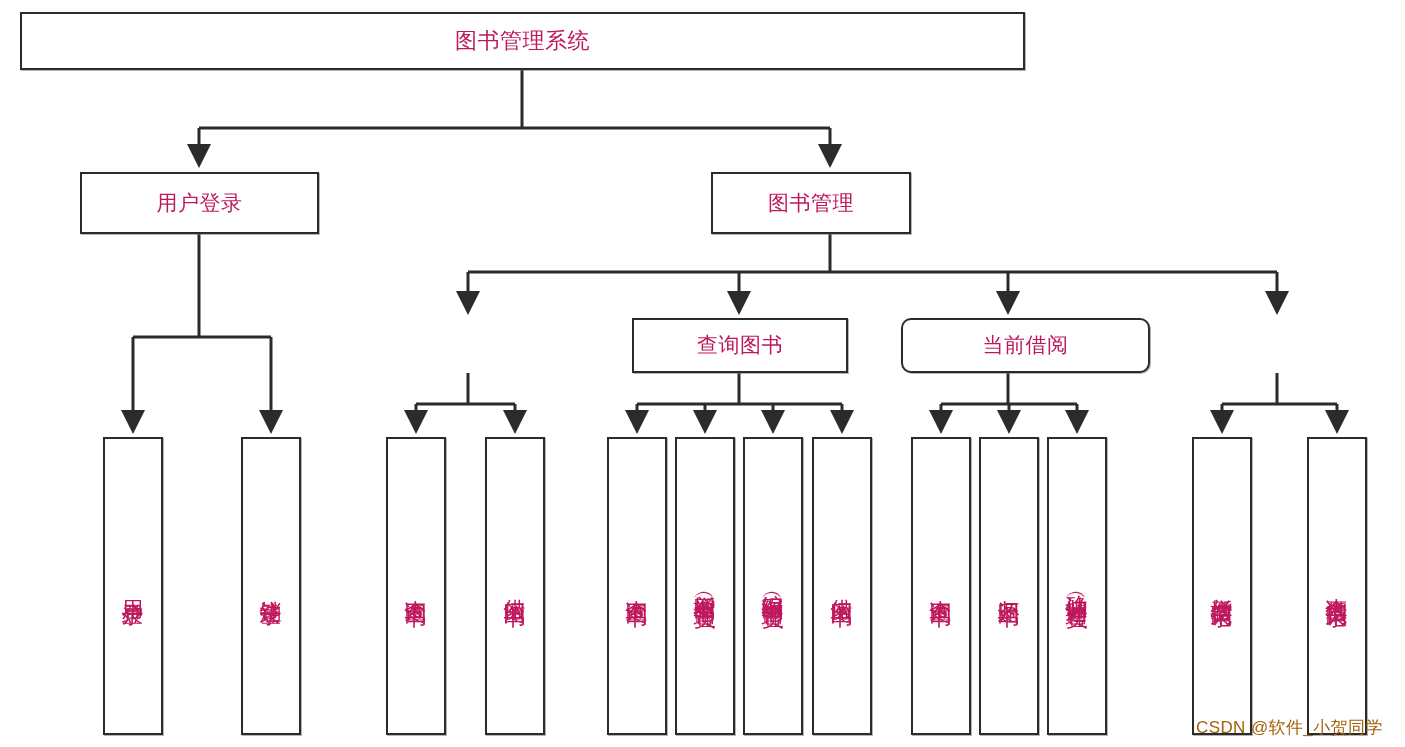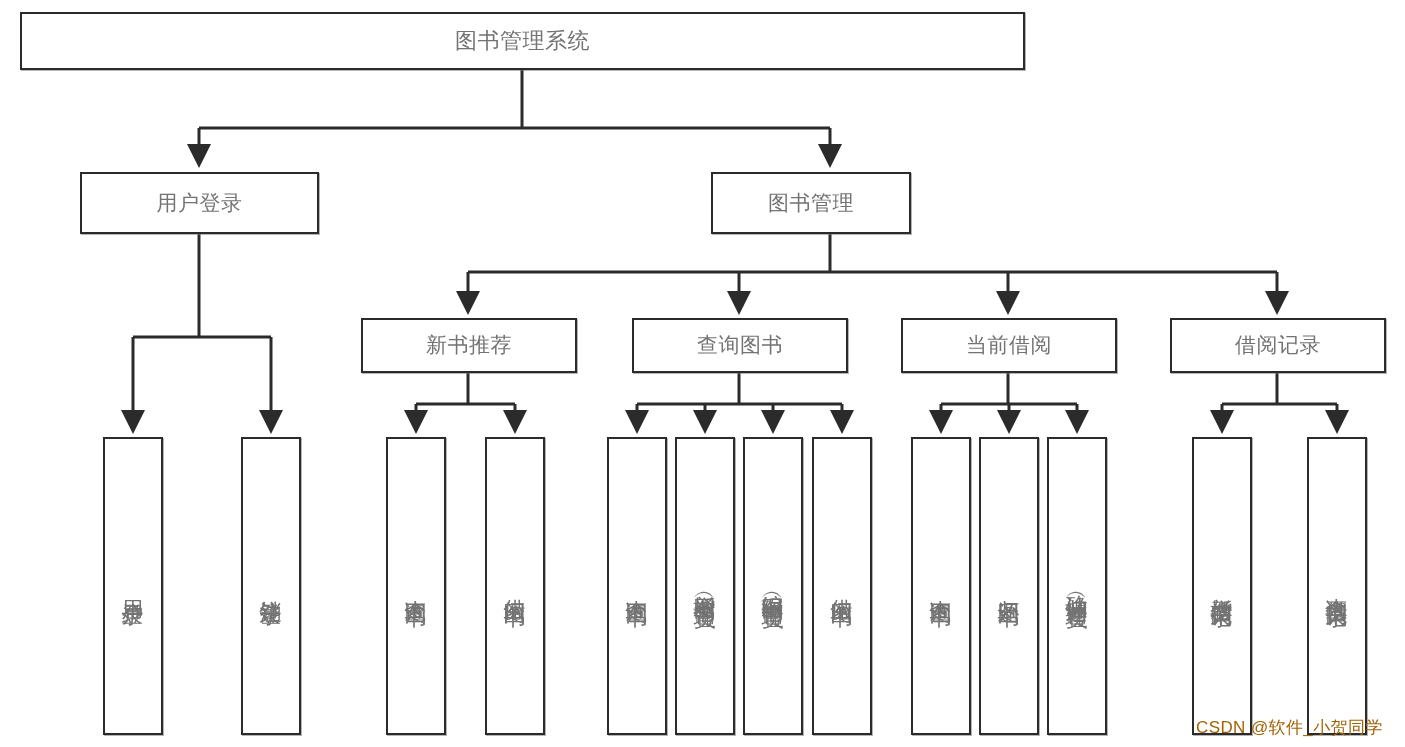--- a/index.html
+++ b/index.html
@@ -28,21 +28,21 @@
   }
   .node {
     position: absolute;
     box-sizing: border-box;
     background: #ffffff;
     border: 2px solid #2b2b2b;
     box-shadow: 1px 1px 0 0 rgba(120,120,120,0.55);
     display: flex;
     align-items: center;
     justify-content: center;
-    color: #737373;
+    color: #be185d;
     z-index: 2;
   }
   .node-label {
     display: block;
     text-align: center;
     line-height: 1.18;
     white-space: nowrap;
   }
   
   .node.horiz .node-label {
@@ -135,31 +135,25 @@
     <span class="node-label">图书管理系统</span>
   </div>
 
   <div class="node horiz" style="left:80px; top:172px; width:239px; height:62px;">
     <span class="node-label">用户登录</span>
   </div>
   <div class="node horiz" style="left:711px; top:172px; width:200px; height:62px;">
     <span class="node-label">图书管理</span>
   </div>
 
-  <div class="node horiz" style="left:361px; top:318px; width:216px; height:55px;">
-    <span class="node-label">新书推荐</span>
-  </div>
   <div class="node horiz" style="left:632px; top:318px; width:216px; height:55px;">
     <span class="node-label">查询图书</span>
   </div>
-  <div class="node horiz" style="left:901px; top:318px; width:216px; height:55px;">
+  <div class="node horiz" style="left:901px; top:318px; width:249px; height:55px;border-radius:10px;">
     <span class="node-label">当前借阅</span>
-  </div>
-  <div class="node horiz" style="left:1170px; top:318px; width:216px; height:55px;">
-    <span class="node-label">借阅记录</span>
   </div>
 
   <div class="node vert" style="left:103px; top:437px; width:60px; height:298px;">
     <span class="node-label">用户登录</span>
   </div>
   <div class="node vert" style="left:241px; top:437px; width:60px; height:298px;">
     <span class="node-label">注销登录</span>
   </div>
 
   <div class="node vert" style="left:386px; top:437px; width:60px; height:298px;">

